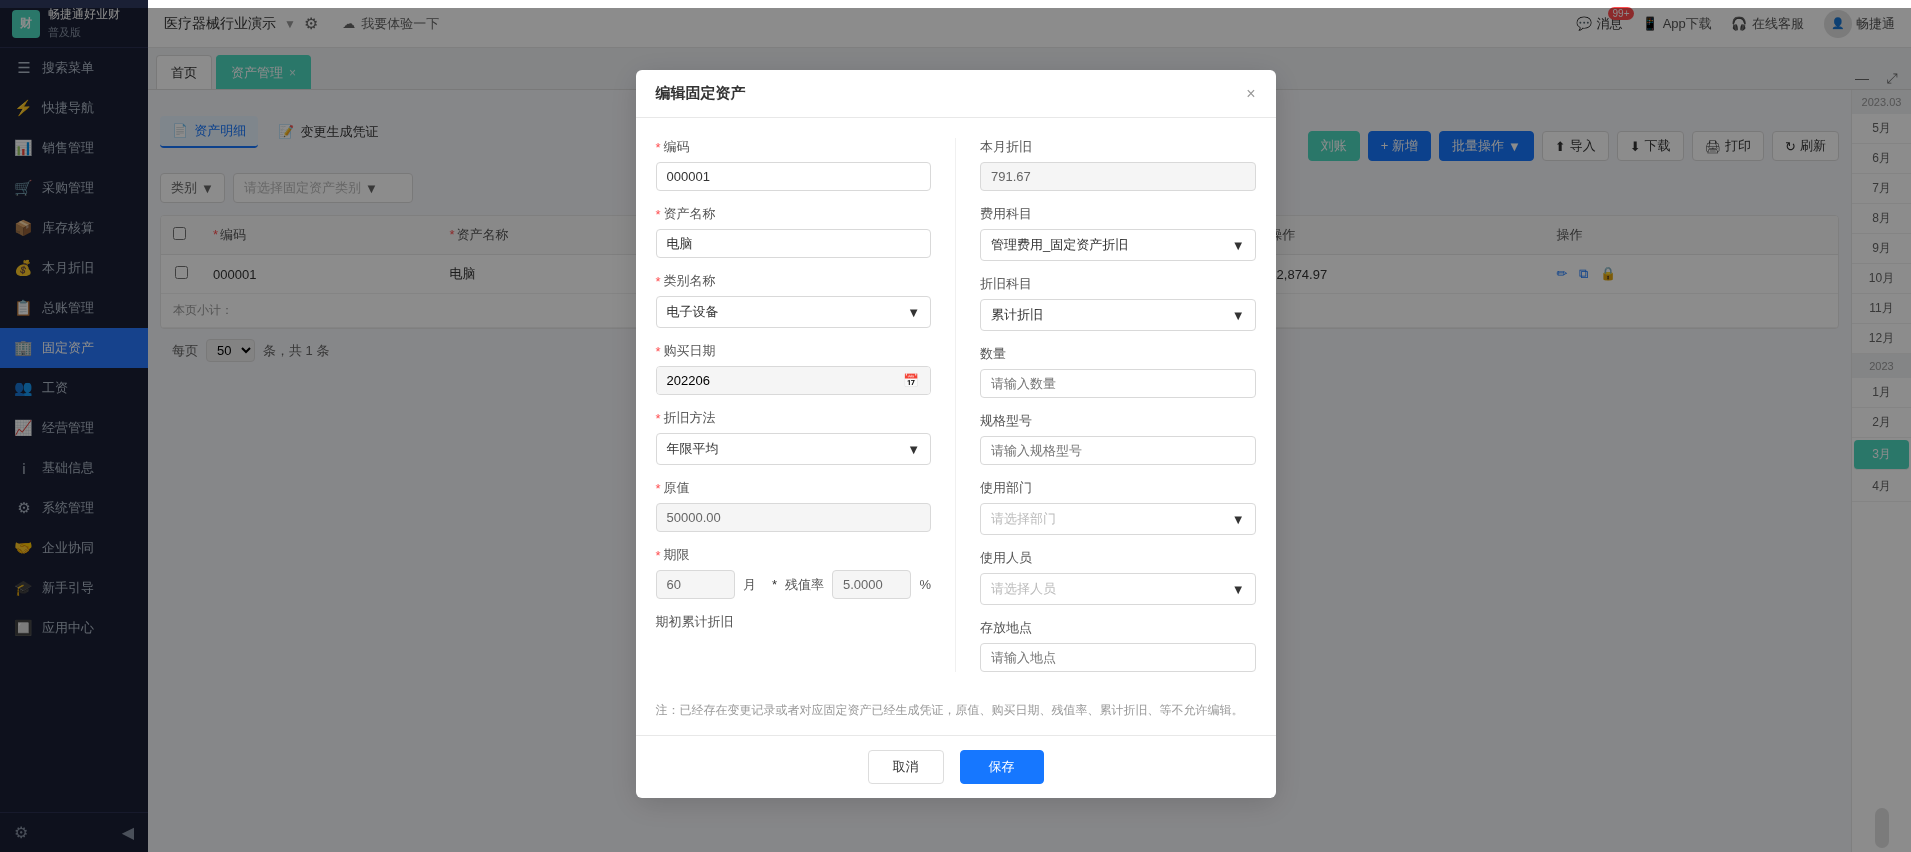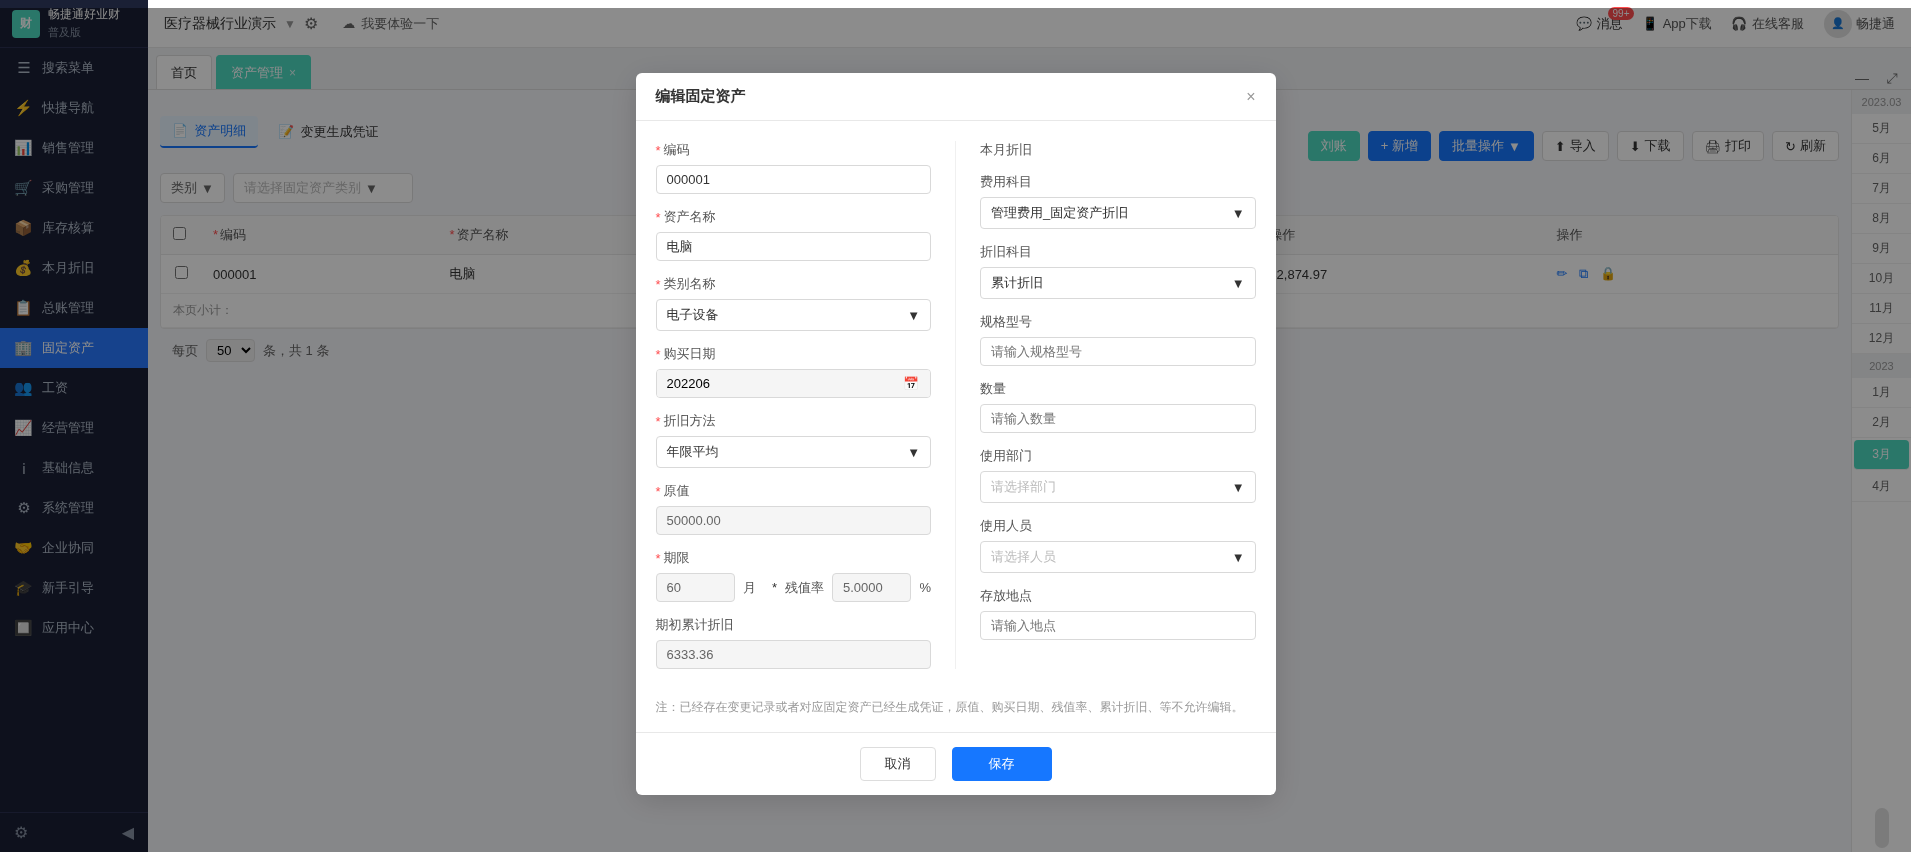--- a/index.html
+++ b/index.html
@@ -97,21 +97,21 @@
     .form-input-with-icon input { flex: 1; border: none; padding: 6px 10px; font-size: 13px; outline: none; background: #f5f5f5; }
     .form-input-with-icon .cal-icon { padding: 6px 10px; color: #999; cursor: pointer; background: #f5f5f5; }
     .form-select { display: flex; align-items: center; justify-content: space-between; border: 1px solid #d9d9d9; border-radius: 4px; padding: 6px 10px; font-size: 13px; color: #333; background: #fff; cursor: pointer; }
     .form-row-inline { display: flex; align-items: center; gap: 8px; }
     .form-row-inline .form-input { flex: 1; }
     .unit-text { font-size: 13px; color: #555; white-space: nowrap; }
     .form-placeholder { color: #bbb; }
     .modal-note { padding: 10px 20px 16px; font-size: 12px; color: #999; }
     .modal-footer { display: flex; justify-content: center; gap: 16px; padding: 14px 20px; border-top: 1px solid #e8e8e8; }
     .btn-cancel { padding: 2px 24px; border: 1px solid #ddd; border-radius: 4px; background: #fff; color: #333; font-size: 13px; cursor: pointer; }
-    .btn-save { padding: 7px 36px; border: 1px solid #1677ff; border-radius: 4px; background: #1677ff; color: #fff; font-size: 13px; cursor: pointer; }
+    .btn-save { padding: 7px 28px; border: 1px solid #1677ff; border-radius: 4px; background: #1677ff; color: #fff; font-size: 13px; cursor: pointer; }
 
     
     .modal-form-col { display: flex; flex-direction: column; gap: 14px; flex: 1; }
     .modal-form-grid { display: flex; gap: 24px; }
     .form-divider { width: 1px; background: #f0f0f0; margin: 0; }
   </style>
 </head>
 <body>
 
 <div class="app-wrapper">
@@ -441,32 +441,32 @@
               <span class="unit-text">残值率</span>
               <input class="form-input readonly" type="text" style="width: 70px;" value="5.0000">
               <span class="unit-text">%</span>
             </div>
           </div>
 
           <div class="form-field">
             <div class="form-label">
               <span>期初累计折旧</span>
             </div>
-            <input class="form-input readonly" type="text" value="6333.36" style="">
           </div>
         </div>
 
         <div class="form-divider"></div>
 
         <div class="modal-form-col">
 
           <div class="form-field">
             <div class="form-label">
               <span>本月折旧</span>
             </div>
+            <input class="form-input readonly" type="text" value="791.67" style="">
           </div>
 
           <div class="form-field">
             <div class="form-label">
               <span>费用科目</span>
             </div>
             <div class="form-select">
               <span>管理费用_固定资产折旧</span>
               <span>▼</span>
             </div>
@@ -477,30 +477,30 @@
               <span>折旧科目</span>
             </div>
             <div class="form-select">
               <span>累计折旧</span>
               <span>▼</span>
             </div>
           </div>
 
           <div class="form-field">
             <div class="form-label">
+              <span>数量</span>
+            </div>
+            <input class="form-input" type="text" placeholder="请输入数量" style="">
+          </div>
+
+          <div class="form-field">
+            <div class="form-label">
               <span>规格型号</span>
             </div>
             <input class="form-input" type="text" placeholder="请输入规格型号" style="">
-          </div>
-
-          <div class="form-field">
-            <div class="form-label">
-              <span>数量</span>
-            </div>
-            <input class="form-input" type="text" placeholder="请输入数量" style="">
           </div>
 
           <div class="form-field">
             <div class="form-label">
               <span>使用部门</span>
             </div>
             <div class="form-select">
               <span class="form-placeholder">请选择部门</span>
               <span>▼</span>
             </div>

